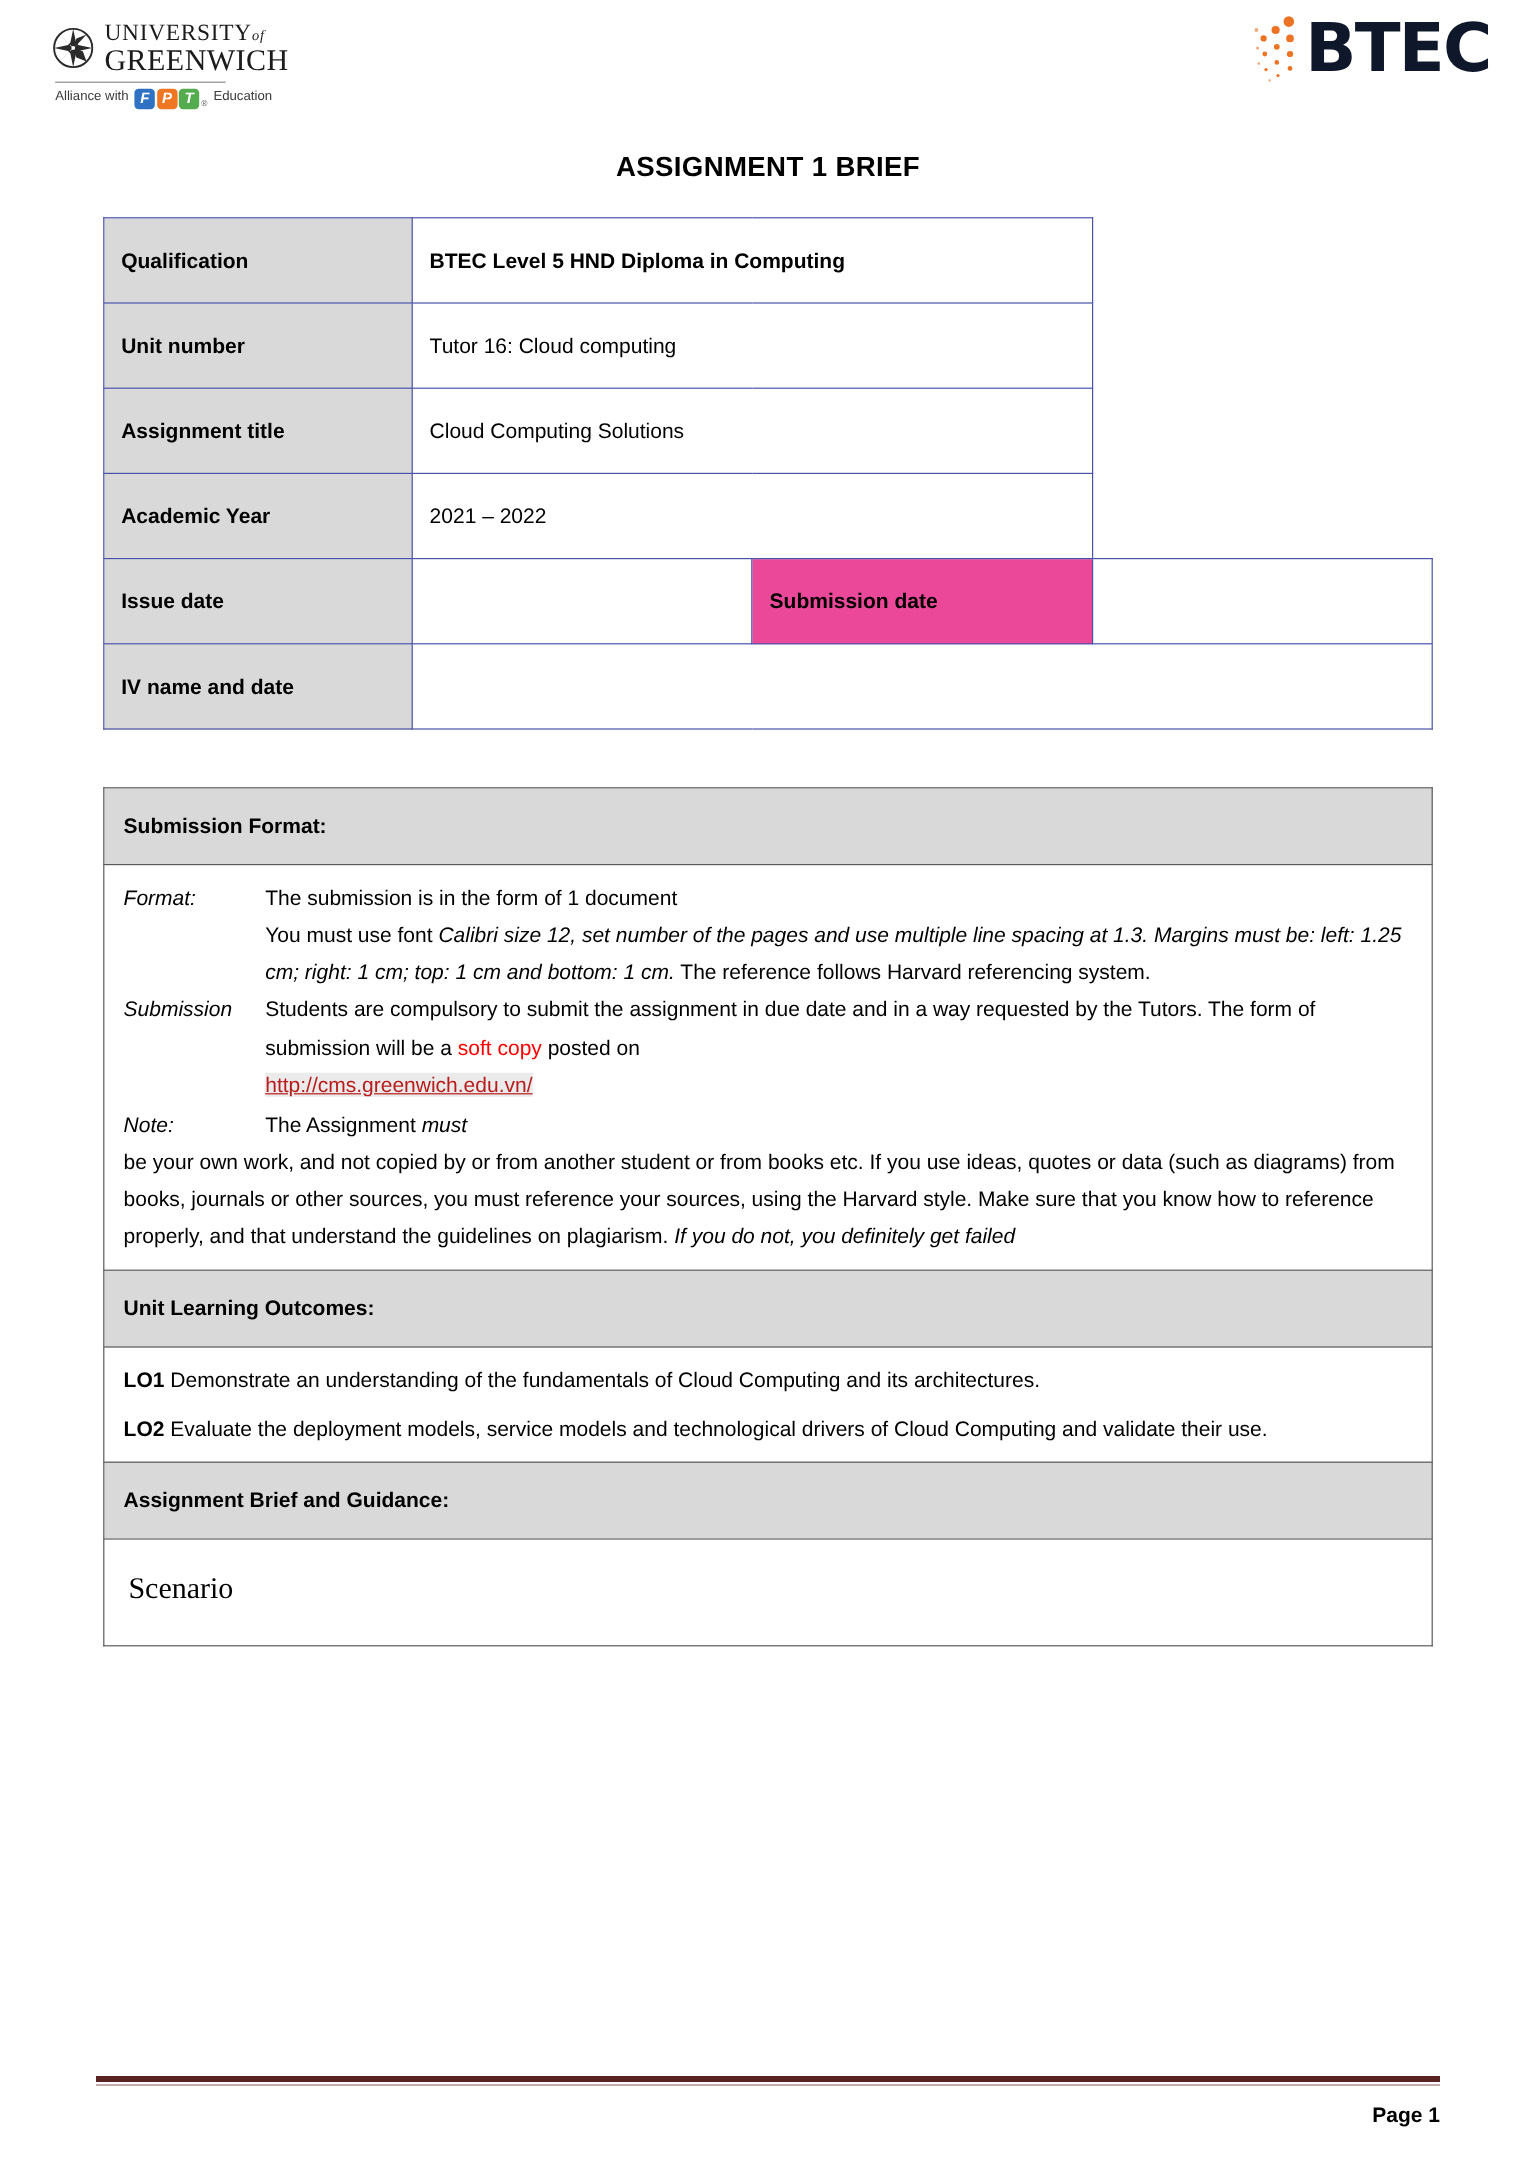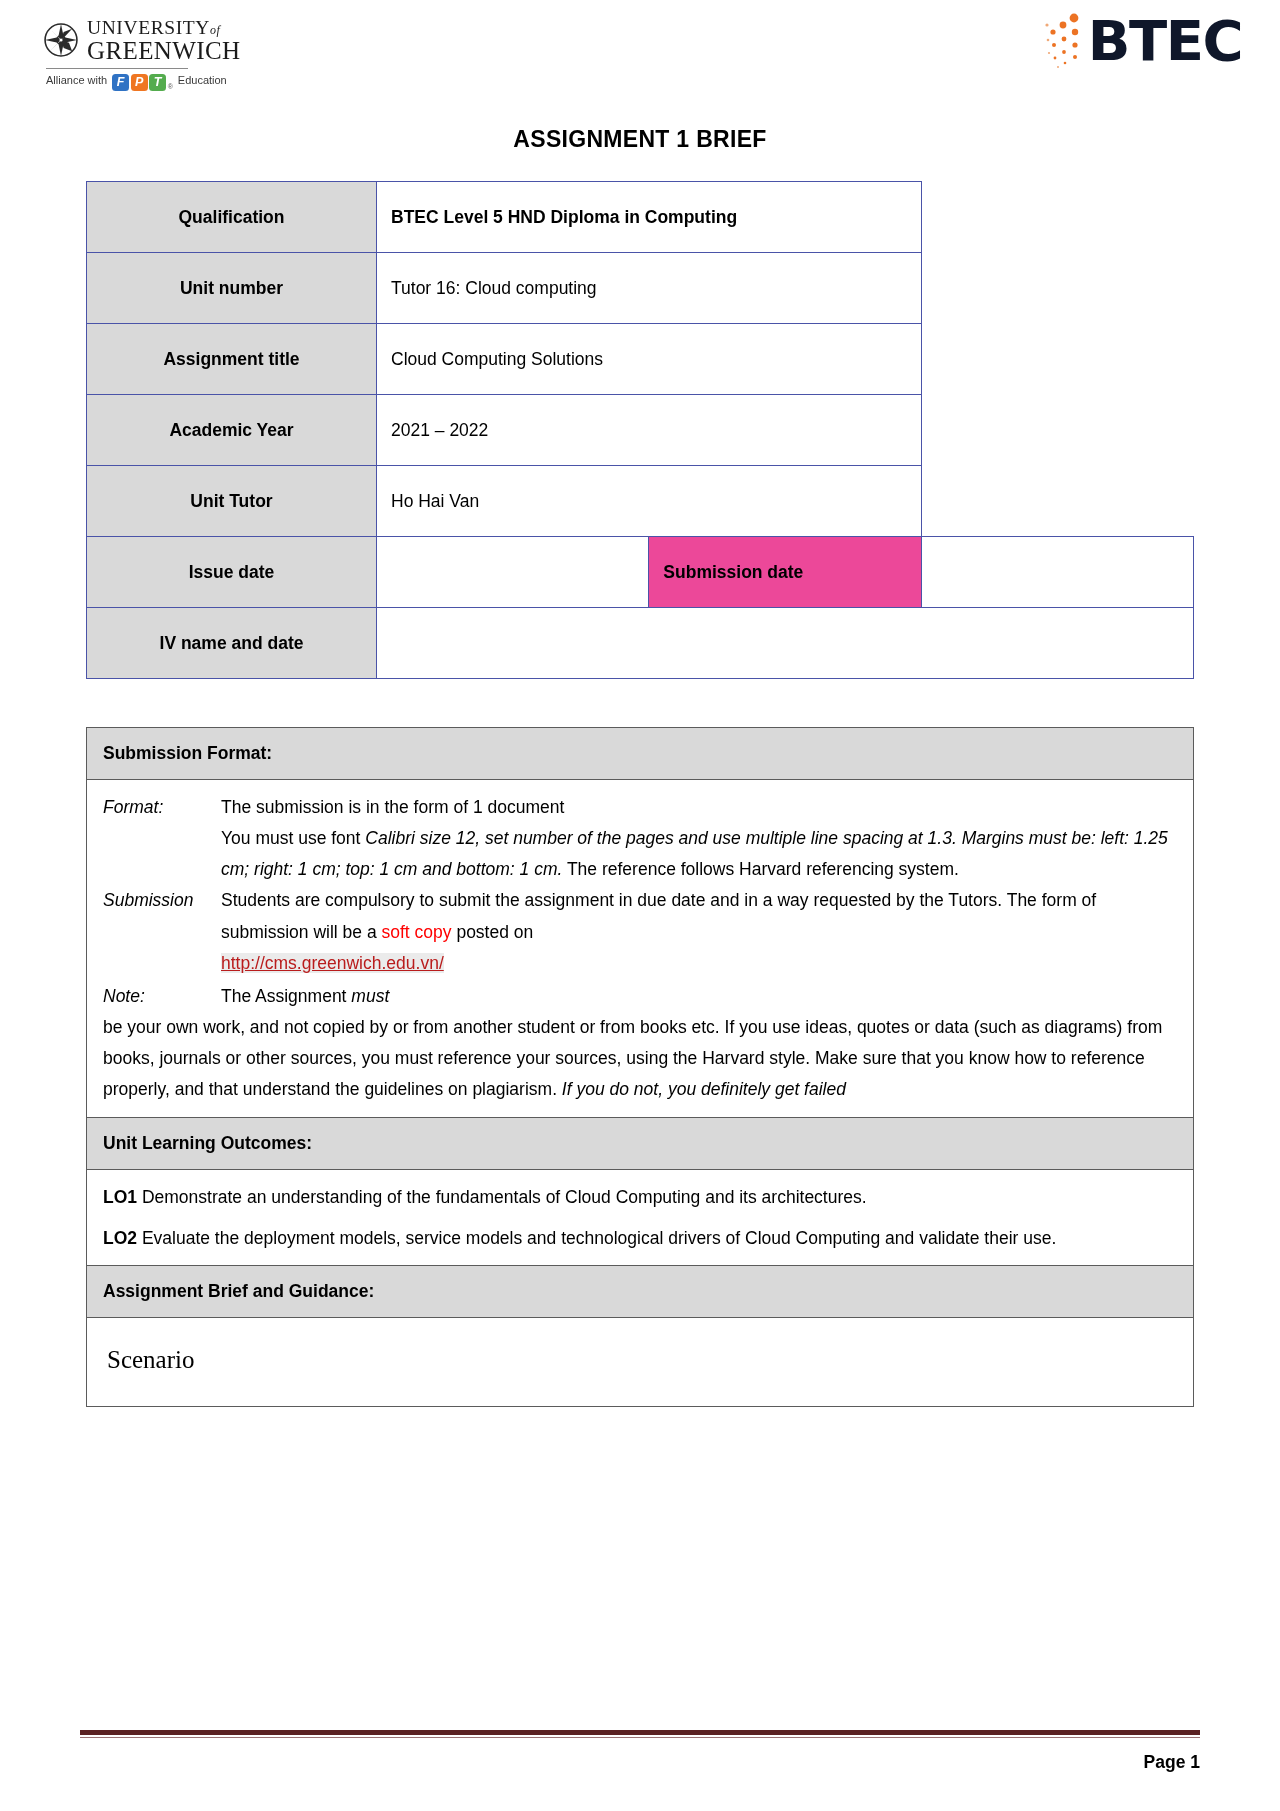--- a/index.html
+++ b/index.html
@@ -139,24 +139,23 @@
   }
   .info-table td {
     border: 1.3px solid #4a53a8;
     height: 71px;
     padding: 6px 14px;
     vertical-align: middle;
     font-size: 17.5px;
     font-family: "Liberation Sans", sans-serif;
   }
   .info-table td.lbl {
-    width: 290px;
+    width: 257px;
     background: #d9d9d9;
     font-weight: bold;
-    text-align: center;
   }
   .info-table td.val { background: #ffffff; }
   .info-table td.blank { background: #ffffff; }
   .info-table td.subm-lbl {
     background: #ec4899;
     font-weight: bold;
     width: 230px;
   }
 
   
@@ -169,21 +168,21 @@
   }
   .brief-table td {
     border: 1.3px solid #5b5b5b;
     padding: 12px 16px;
     vertical-align: top;
     font-size: 17.5px;
   }
   .brief-table td.sec-head {
     background: #d9d9d9;
     font-weight: bold;
-    height: 52px;
+    height: 64px;
     vertical-align: middle;
     font-size: 17.5px;
   }
   .brief-table td.body-cell {
     background: #ffffff;
     line-height: 1.78;
   }
 
   
   .fmt-row {
@@ -321,24 +320,20 @@
     </tr>
     <tr>
       <td class="lbl">Assignment title</td>
       <td class="val" colspan="2">Cloud Computing Solutions</td>
     </tr>
     <tr>
       <td class="lbl">Academic Year</td>
       <td class="val" colspan="2">2021 – 2022</td>
     </tr>
     <tr>
-      <td class="lbl">Unit Tutor</td>
-      <td class="val" colspan="2">Ho Hai Van</td>
-    </tr>
-    <tr>
       <td class="lbl">Issue date</td>
       <td class="blank" style="width:290px"></td>
       <td class="subm-lbl">Submission date</td>
       <td class="blank"></td>
     </tr>
     <tr>
       <td class="lbl">IV name and date</td>
       <td class="blank" colspan="3"></td>
     </tr>
   </tbody>

